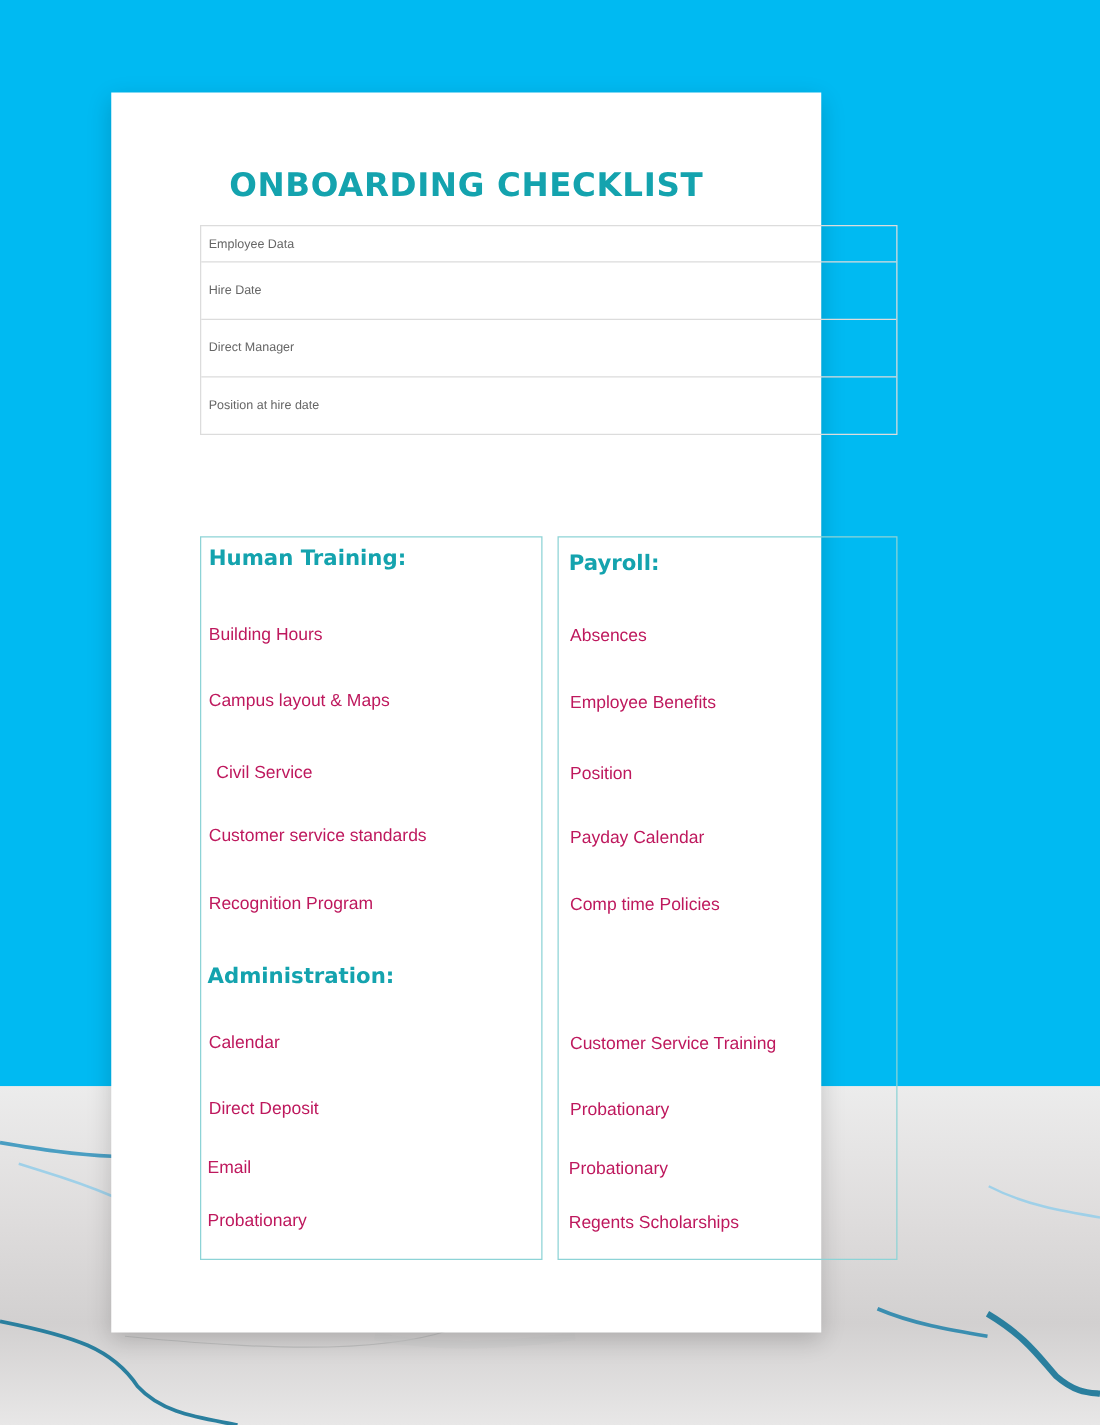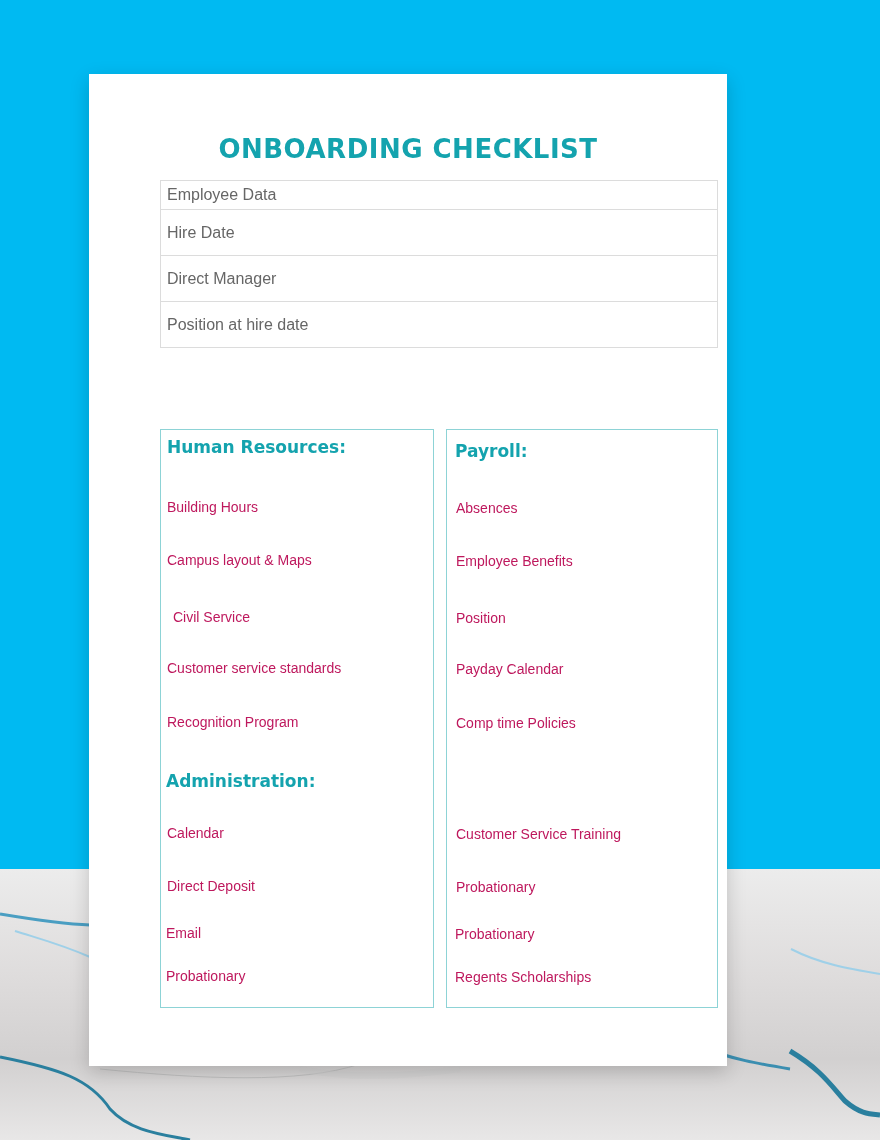--- a/index.html
+++ b/index.html
@@ -13,21 +13,21 @@
       position: absolute; left: 0; top: 0; width: 880px; height: 869px;
       background: #00baf2;
     }
     .bg-marble {
       position: absolute; left: 0; top: 869px; width: 880px; height: 271px;
       background: linear-gradient(180deg, #ececec 0%, #dedcdc 40%, #d2d0d0 70%, #e8e7e7 100%);
       overflow: hidden;
     }
     .bg-marble svg { position: absolute; left: 0; top: 0; }
     .page {
-      position: absolute; left: 89px; top: 74px; width: 638px; height: 992px;
+      position: absolute; left: 89px; top: 74px; width: 568px; height: 992px;
       background: #ffffff;
       box-shadow: 0 6px 18px rgba(0,0,0,0.18);
     }
     .title {
       position: absolute; left: 0; top: 60px; width: 100%;
       text-align: center;
       font-family: "DejaVu Sans", sans-serif;
       font-weight: bold;
       font-size: 26px;
       letter-spacing: 0.5px;
@@ -35,21 +35,21 @@
     }
     .emp-table {
       position: absolute; left: 71px; top: 106px; width: 558px;
       border: 1px solid #dcdcdc;
     }
     .emp-row {
       border-top: 1px solid #dcdcdc;
       height: 46px;
       display: flex; align-items: center;
       padding-left: 6px;
-      font-size: 16px;
+      font-size: 10px;
       color: #666666;
     }
     .emp-row.header { border-top: none; height: 28px; }
     .section-box {
       position: absolute;
       border: 1px solid #8dd3d6;
     }
     .box-left { left: 71px; top: 355px; width: 274px; height: 579px; }
     .box-right { left: 357px; top: 355px; width: 272px; height: 579px; padding-left: 14px; }
     .section-heading {
@@ -88,21 +88,21 @@
   <div class="title">ONBOARDING CHECKLIST</div>
 
   <div class="emp-table">
     <div class="emp-row header">Employee Data</div>
     <div class="emp-row">Hire Date</div>
     <div class="emp-row">Direct Manager</div>
     <div class="emp-row">Position at hire date</div>
   </div>
 
   <div class="section-box box-left">
-    <div class="section-heading" style="left:6px; top:7px;">Human Resources:</div>
+    <div class="section-heading" style="left:6px; top:7px;">Human Training:</div>
     <div class="item" style="left:6px; top:69px;">Building Hours</div>
     <div class="item" style="left:6px; top:122px;">Campus layout &amp; Maps</div>
     <div class="item" style="left:12px; top:179px;">Civil Service</div>
     <div class="item" style="left:6px; top:230px;">Customer service standards</div>
     <div class="item" style="left:6px; top:284px;">Recognition Program</div>
 
     <div class="section-heading" style="left:5px; top:341px;">Administration:</div>
     <div class="item" style="left:6px; top:395px;">Calendar</div>
     <div class="item" style="left:6px; top:448px;">Direct Deposit</div>
     <div class="item" style="left:5px; top:495px;">Email</div>

